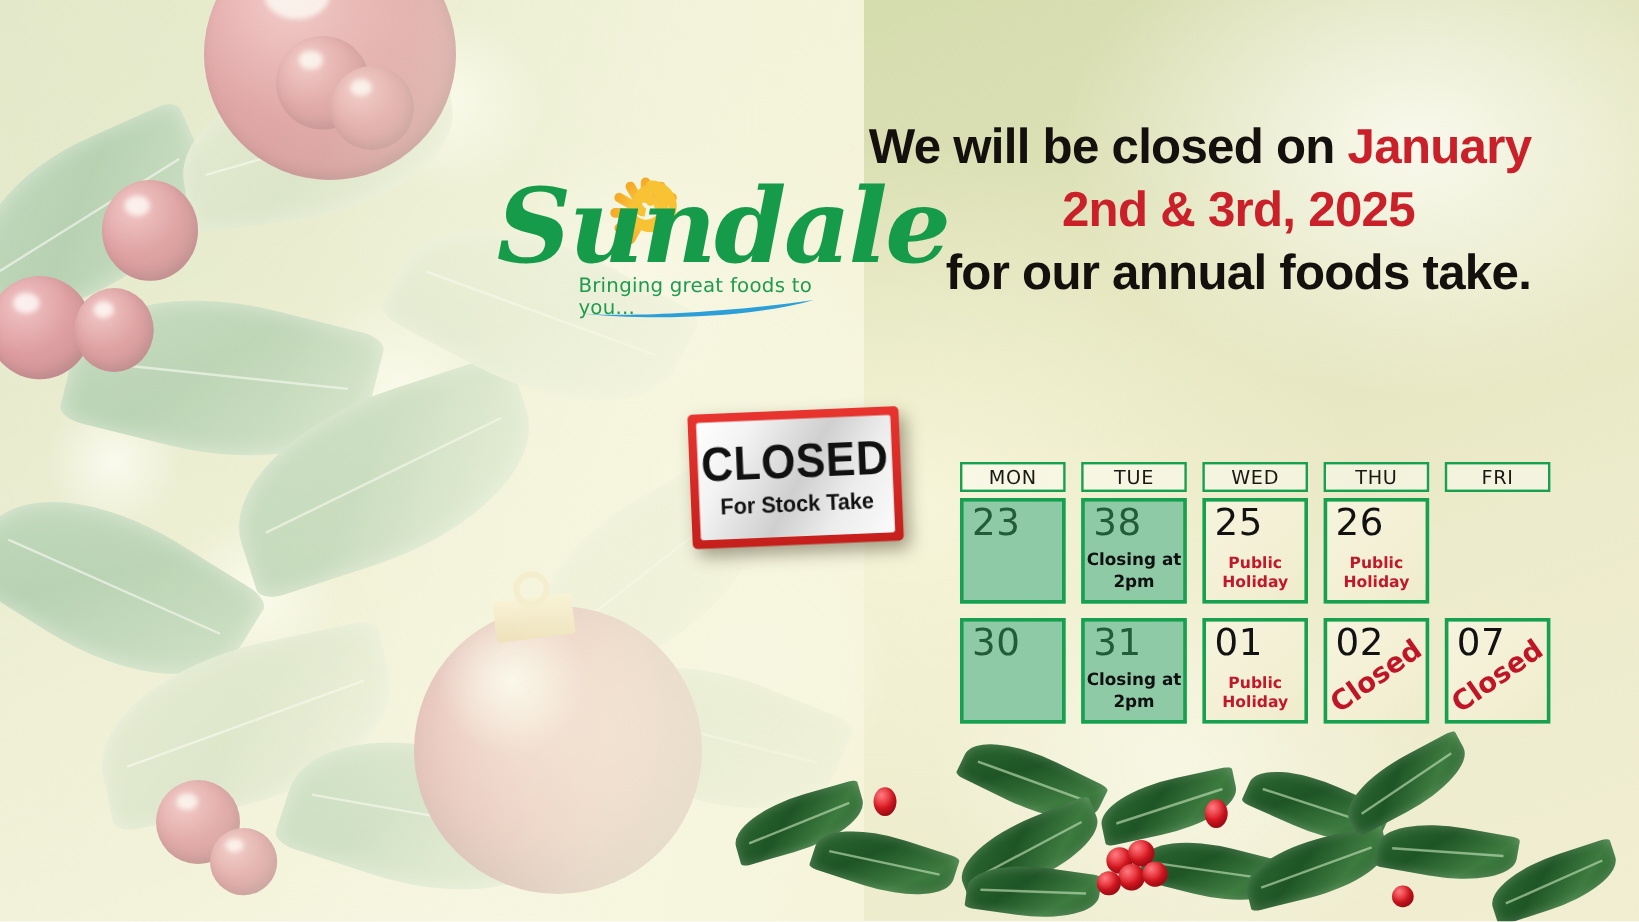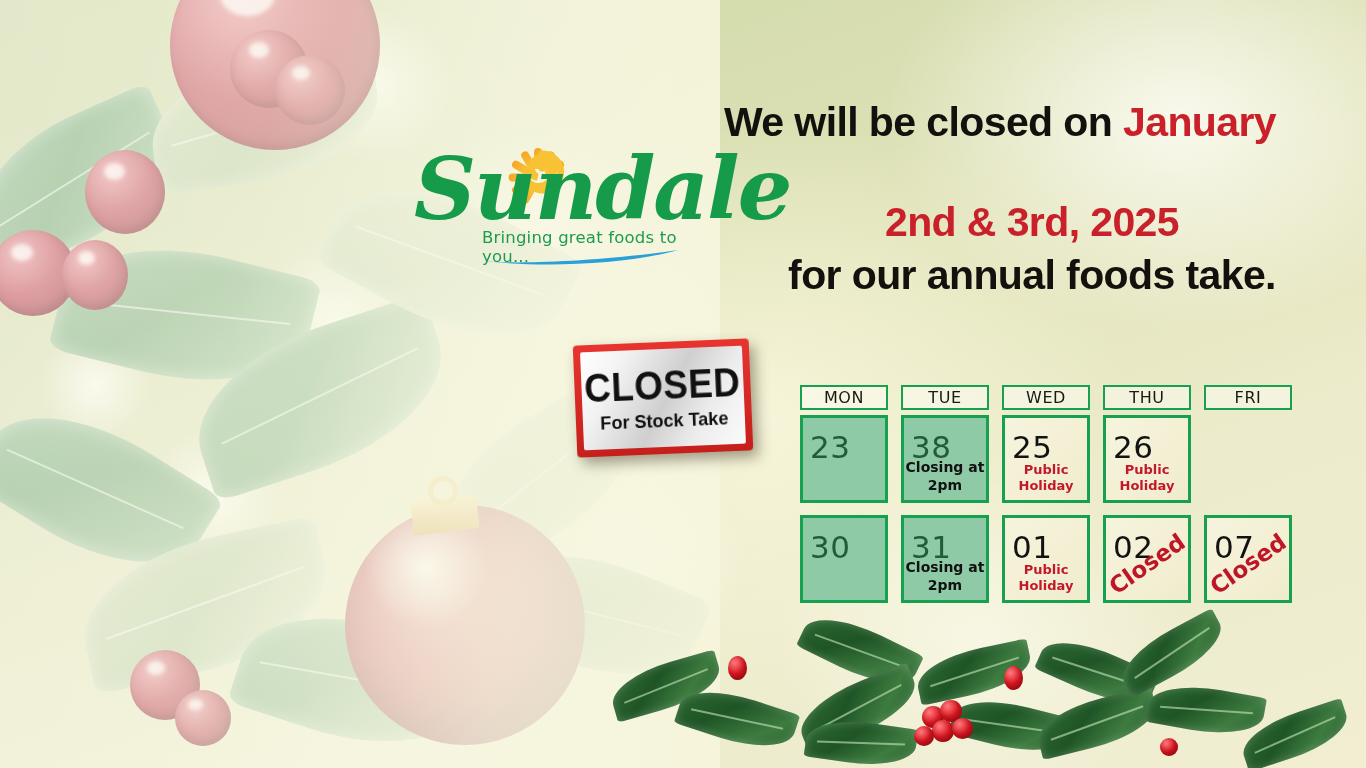--- a/index.html
+++ b/index.html
@@ -126,21 +126,21 @@
   #headline {
     position: absolute; left: 706px; top: 96px; width: 652px;
     text-align: center;
     font-family: Liberation Sans, sans-serif;
     font-weight: 700; font-size: 41px; line-height: 1.28;
     color: #14100e; letter-spacing: -.6px;
   }
   #headline .red { color: #c9202a; }
   .hl-line { white-space: nowrap; }
   .hl-1 { text-align: left; padding-left: 18px; }
-  .hl-2 { text-align: center; margin-top: 48px; }
+  .hl-2 { text-align: center; }
   .hl-3 { text-align: center; }
 
   
   #closed-sign {
     position: absolute; left: 575px; top: 342px;
     width: 176px; height: 112px;
     transform: rotate(-2.4deg);
     filter: drop-shadow(5px 7px 7px rgba(60,50,30,.45));
   }
   .sign-frame {
@@ -194,21 +194,21 @@
   .day {
     position: relative;
     width: 88px; height: 88px;
     border: 3px solid #16a04f;
     overflow: hidden;
   }
   .day.open   { background: #8ecaa6; }
   .day.closed { background: linear-gradient(135deg, #f7f4de, #efeccd); }
 
   .day .num {
-    position: absolute; left: 7px; top: 12px;
+    position: absolute; left: 7px; top: 1px;
     font-family: "DejaVu Sans", sans-serif;
     font-weight: 400; font-size: 31px; line-height: 1.1;
     letter-spacing: .5px;
   }
   .day.open   .num { color: #225c38; }
   .day.closed .num { color: #121212; text-align: right; }
 
   .day .note {
     position: absolute; left: 0; right: 0; bottom: 5px;
     text-align: center;

